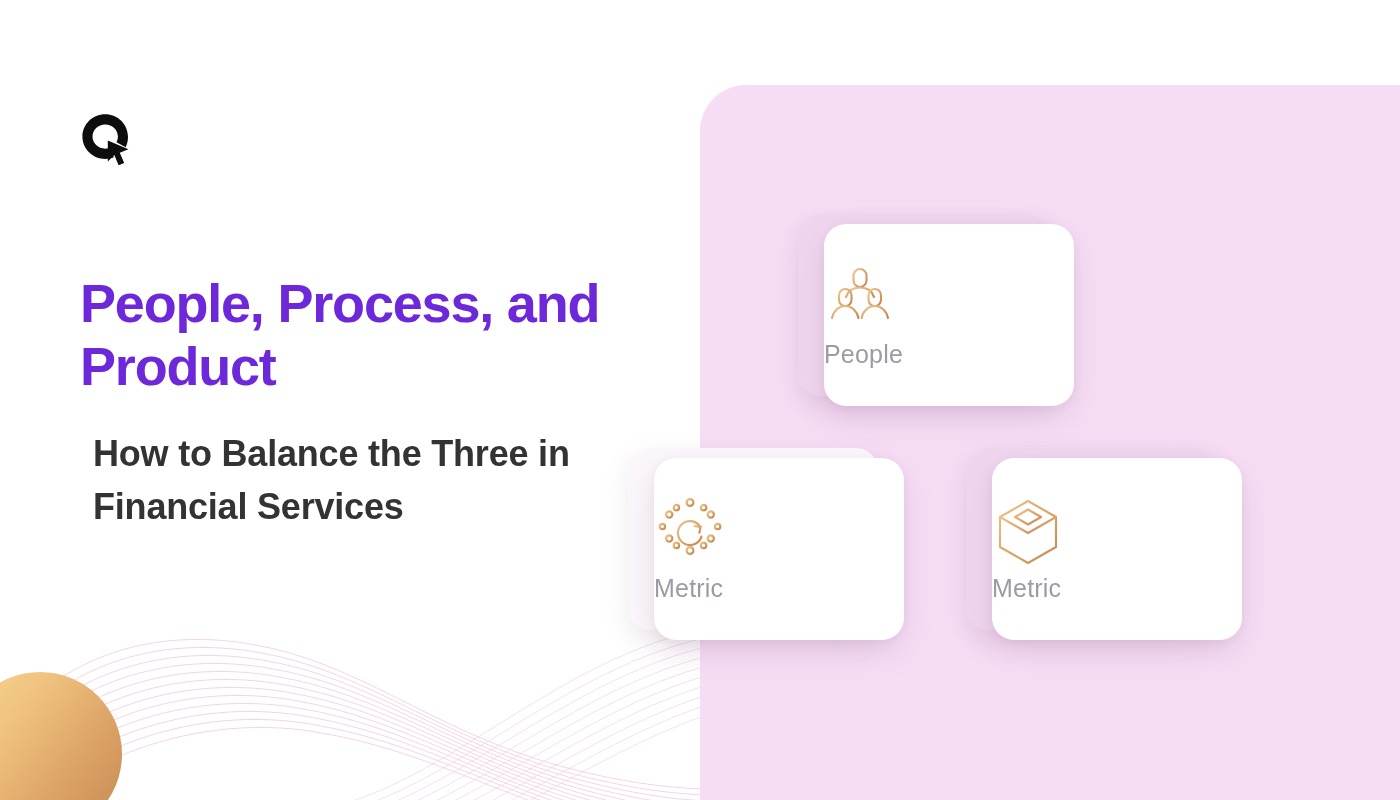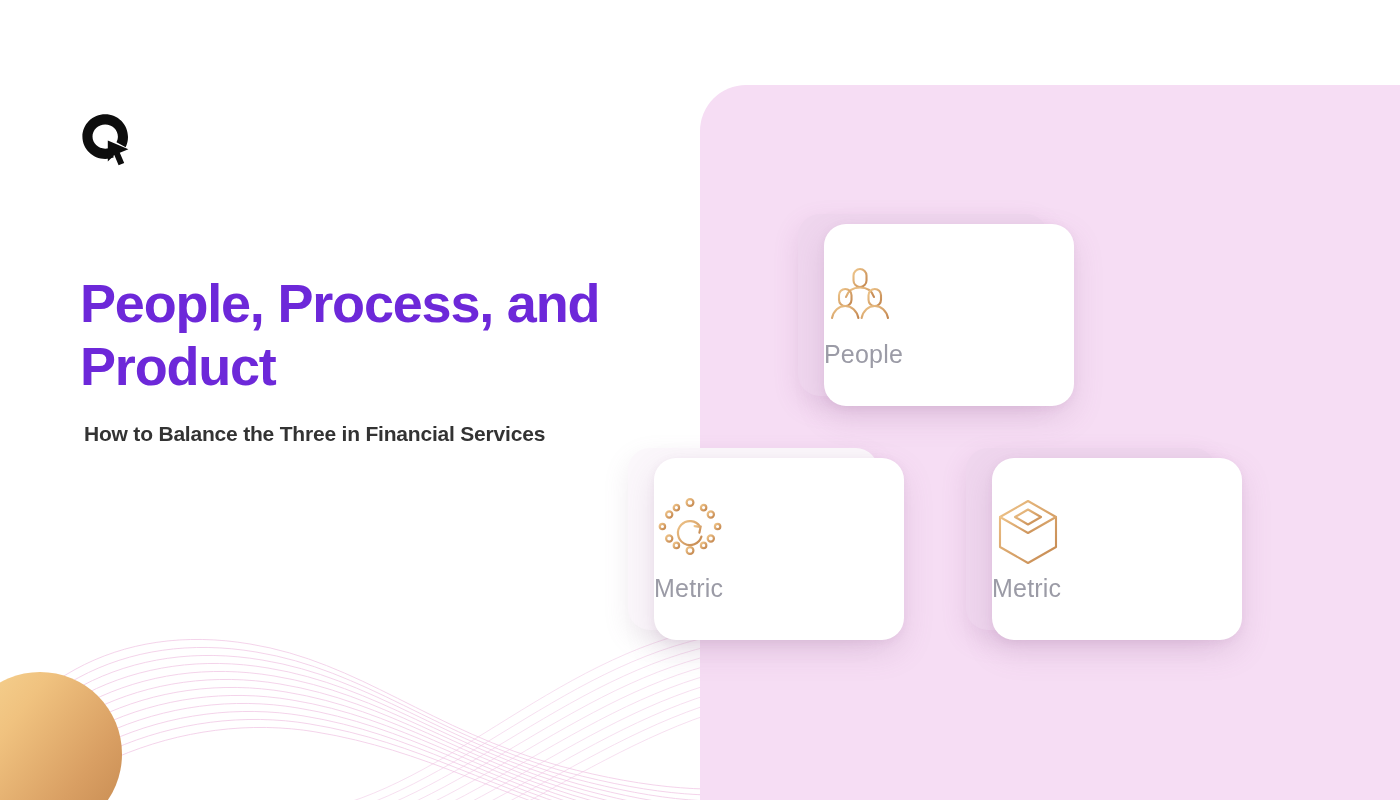--- a/index.html
+++ b/index.html
@@ -87,26 +87,26 @@
     font-weight: 700;
     letter-spacing: -1.2px;
     color: #6d28d9;
     margin: 0;
   }
   .subhead {
     position: absolute;
     left: 80px;
     top: 414px;
     width: 530px;
-    font-size: 21px;
+    font-size: 36px;
     line-height: 1.48;
     font-weight: 700;
     letter-spacing: -0.2px;
     color: #333333;
-    margin: 4px;
+    margin: 13px;
   }
 
   
   .card-group { position: absolute; }
   .card-back {
     position: absolute;
     left: 0;
     top: 0;
     width: 250px;
     height: 182px;

